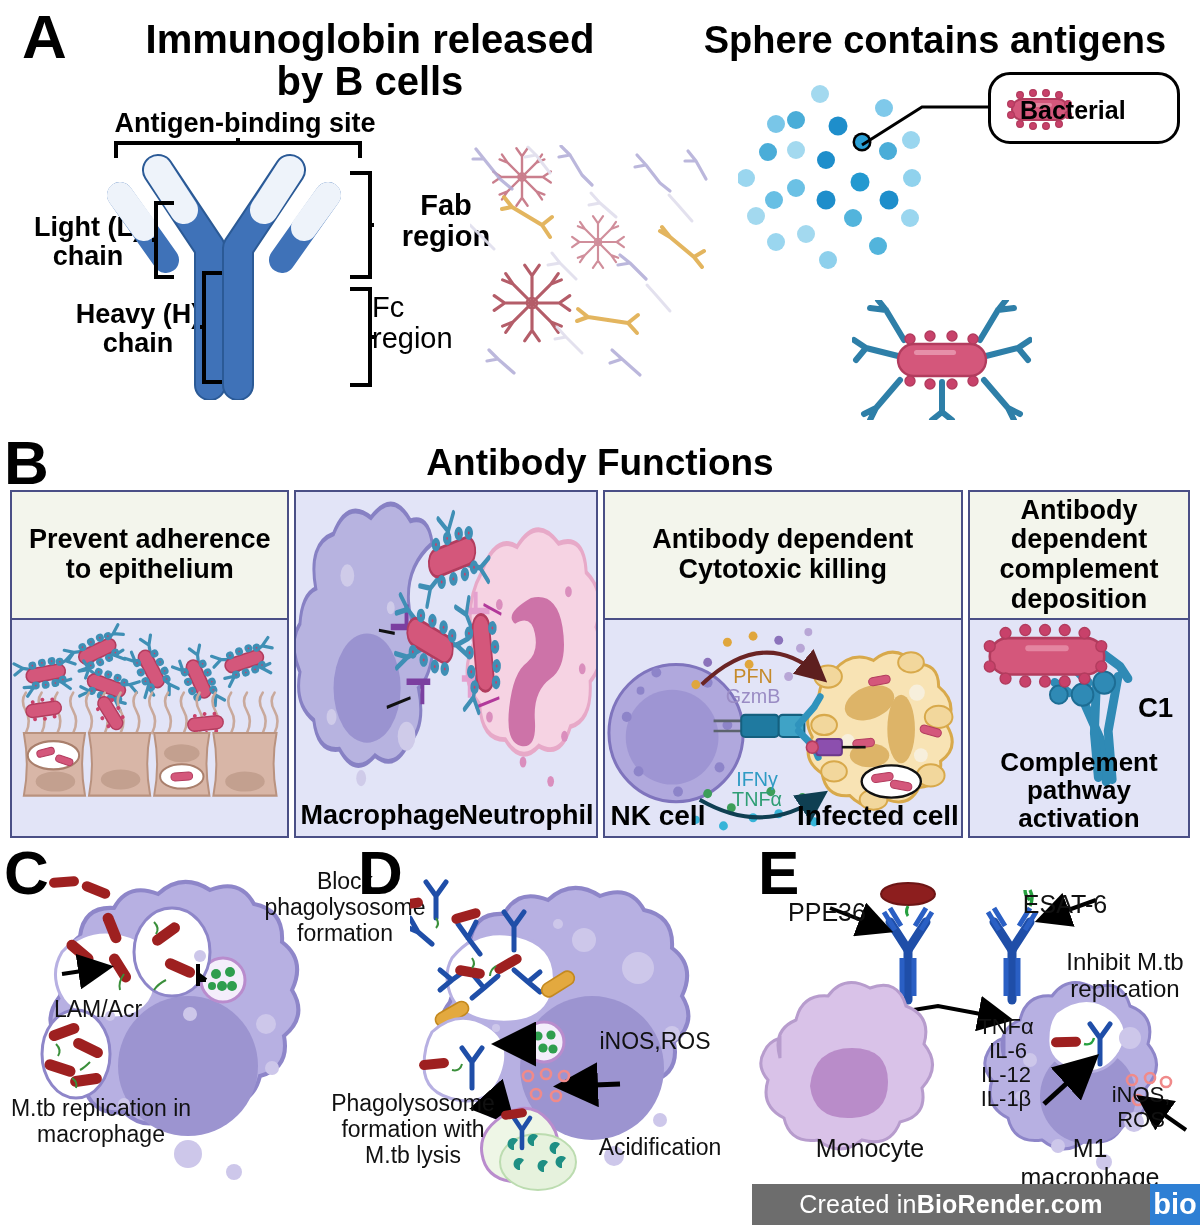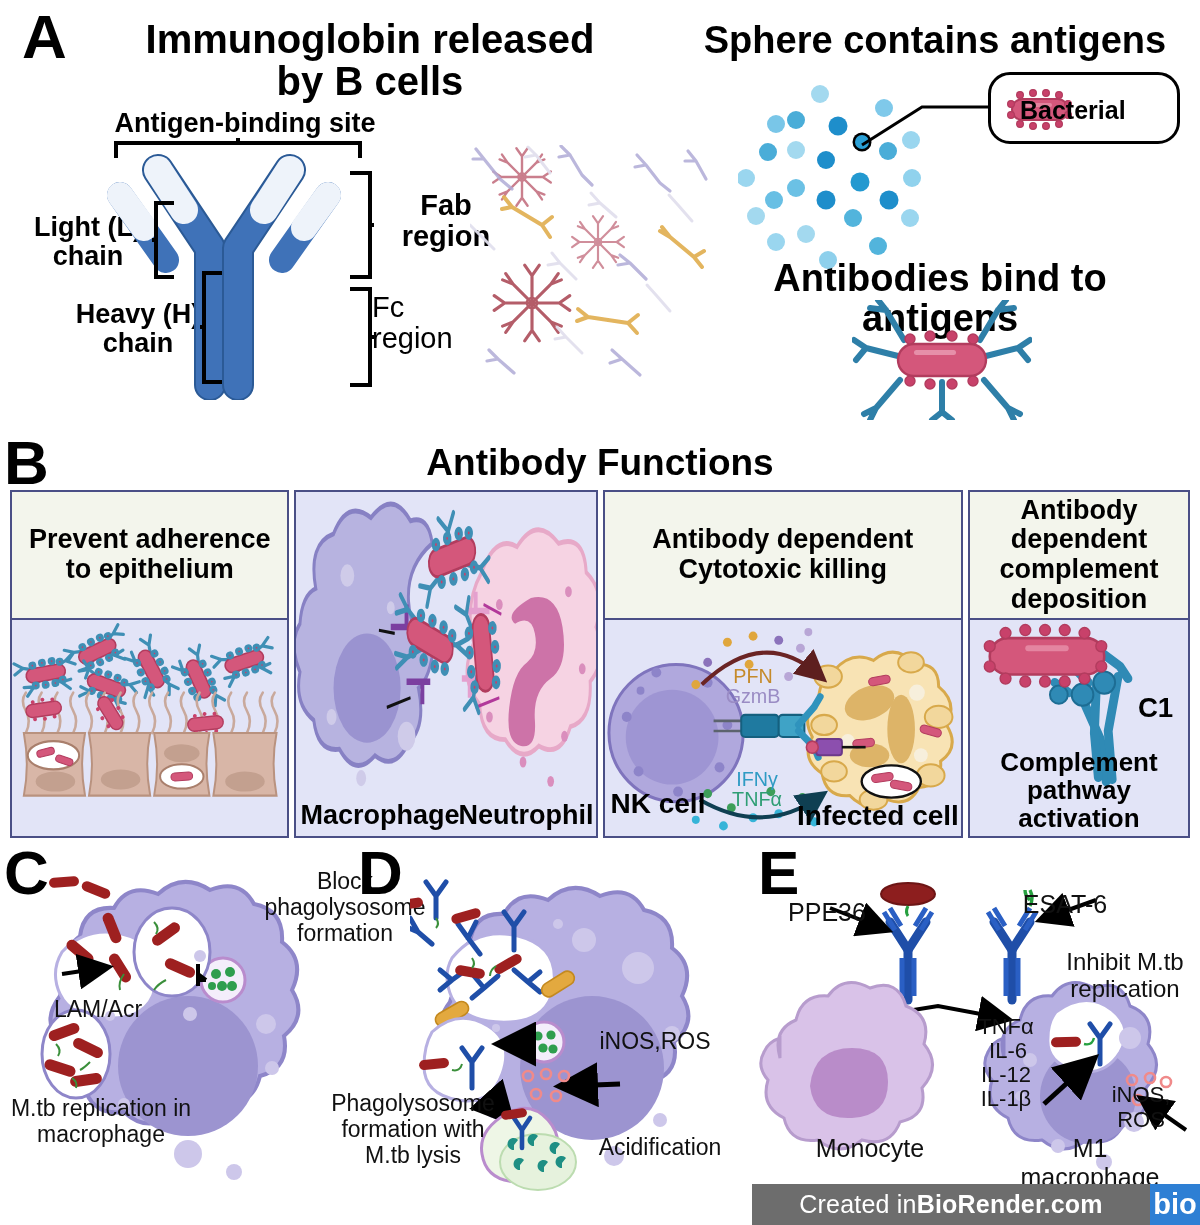--- a/index.html
+++ b/index.html
@@ -53,21 +53,20 @@
 </style>
 </head>
 <body>
 
 <div class="abs" id="panelA">
 
   <div class="abs panel-letter" style="left:22px;top:6px;">A</div>
 
   <div class="abs hdr" id="titleA1">Immunoglobin released by B cells</div>
   <div class="abs hdr" id="titleA2">Sphere contains antigens</div>
-  <div class="abs hdr" id="titleA3">Antibodies bind to antigens</div>
 
   <div class="abs" id="lblAntigenSite">Antigen-binding site</div>
   <div class="abs" id="lblLight">Light (L) chain</div>
   <div class="abs" id="lblHeavy">Heavy (H) chain</div>
   <div class="abs" id="lblFab">Fab region</div>
   <div class="abs" id="lblFc">Fc region</div>
 
   <svg class="abs" style="left:100px;top:140px;" width="300" height="260" viewBox="0 0 300 260">
     <defs>
       <linearGradient id="gBlue" x1="0" y1="0" x2="1" y2="0">
@@ -673,21 +672,21 @@
             <circle cx="212" cy="200" r="4.5" fill="#36b4d8"></circle>
           <circle cx="92" cy="198" r="4" fill="#36b4d8"></circle>
         </g>
         <path d="M96 178 Q160 214 216 176" stroke="#0f3f52" stroke-width="4" fill="none" marker-end="url(#arrTeal)"></path>
 
         <text x="150" y="62" font-family="Liberation Sans, sans-serif" font-size="20" fill="#c58a2a" text-anchor="middle">PFN</text>
         <text x="150" y="82" font-family="Liberation Sans, sans-serif" font-size="20" fill="#9a8cc4" text-anchor="middle">GzmB</text>
         <text x="154" y="164" font-family="Liberation Sans, sans-serif" font-size="20" fill="#2f9bc4" text-anchor="middle">IFNγ</text>
         <text x="154" y="184" font-family="Liberation Sans, sans-serif" font-size="20" fill="#2f9e75" text-anchor="middle">TNFα</text>
       </svg>
-      <div class="cellcap" style="left:6px;bottom:16px;font-size:28px;text-align:right;">NK cell</div>
+      <div class="cellcap" style="left:6px;bottom:4px;font-size:28px;text-align:right;">NK cell</div>
       <div class="cellcap" style="right:2px;bottom:4px;font-size:28px;">Infected cell</div>
     </div>
   </div>
 
   <div class="bcol" style="width:225px;">
     <div class="head">
       <span>Antibody dependent complement deposition</span>
     </div>
     <div class="body">
       <svg width="100%" height="100%" viewBox="0 0 221 214" preserveAspectRatio="none">

